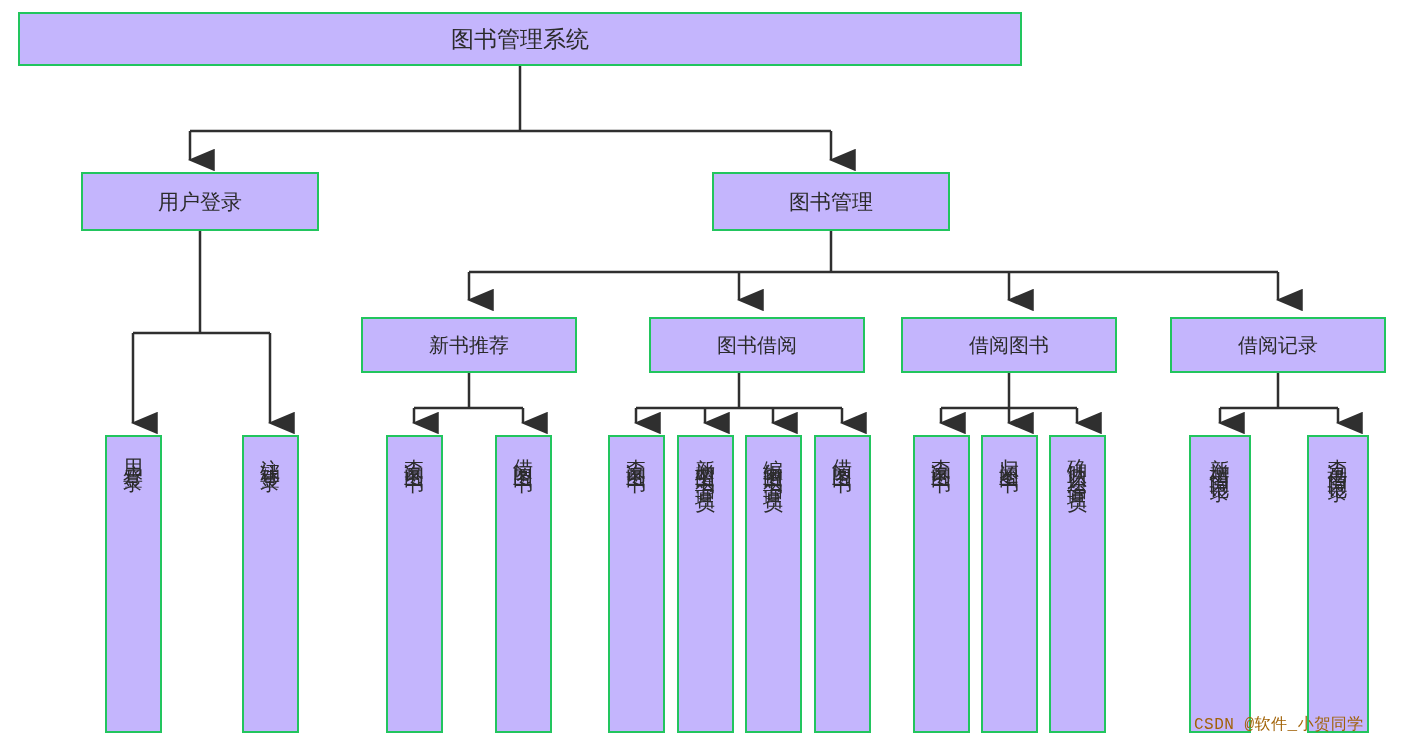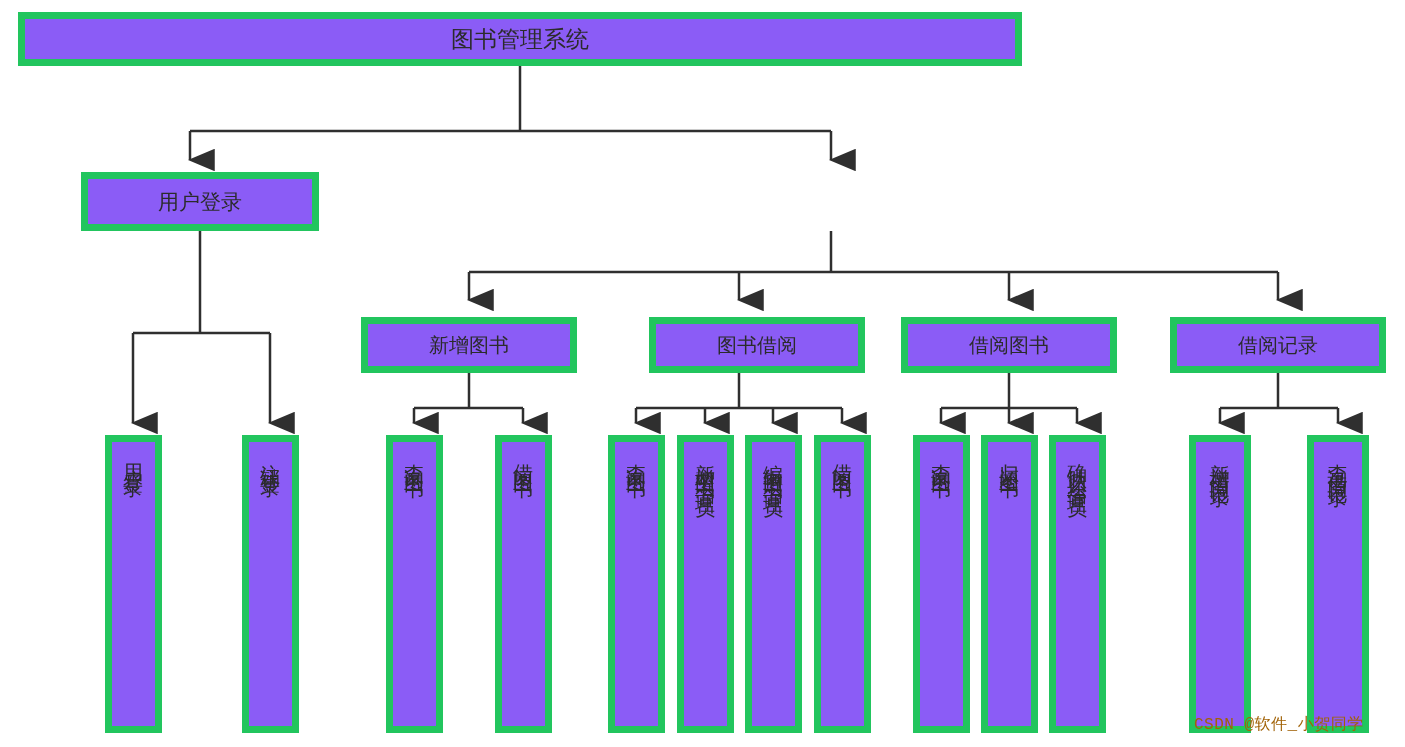--- a/index.html
+++ b/index.html
@@ -20,22 +20,22 @@
   #wires {
     position: absolute;
     left: 0;
     top: 0;
     width: 1405px;
     height: 747px;
   }
   .node {
     position: absolute;
     box-sizing: border-box;
-    background: #8b5cf6;
-    border: 7px solid #22c55e;
+    background: #c4b5fd;
+    border: 2px solid #22c55e;
     display: flex;
     align-items: center;
     justify-content: center;
     color: #2b2b2b;
   }
   .node.root {
     font-size: 23px;
   }
   .node.level2 {
     font-size: 21px;
@@ -125,23 +125,26 @@
     </g>
   </svg>
 
   <div class="node root" style="left:18px; top:12px; width:1004px; height:54px;">
     <span>图书管理系统</span>
   </div>
 
   <div class="node level2" style="left:81px; top:172px; width:238px; height:59px;">
     <span>用户登录</span>
   </div>
+  <div class="node level2" style="left:712px; top:172px; width:238px; height:59px;">
+    <span>图书管理</span>
+  </div>
 
   <div class="node level3" style="left:361px; top:317px; width:216px; height:56px;">
-    <span>新增图书</span>
+    <span>新书推荐</span>
   </div>
   <div class="node level3" style="left:649px; top:317px; width:216px; height:56px;">
     <span>图书借阅</span>
   </div>
   <div class="node level3" style="left:901px; top:317px; width:216px; height:56px;">
     <span>借阅图书</span>
   </div>
   <div class="node level3" style="left:1170px; top:317px; width:216px; height:56px;">
     <span>借阅记录</span>
   </div>

